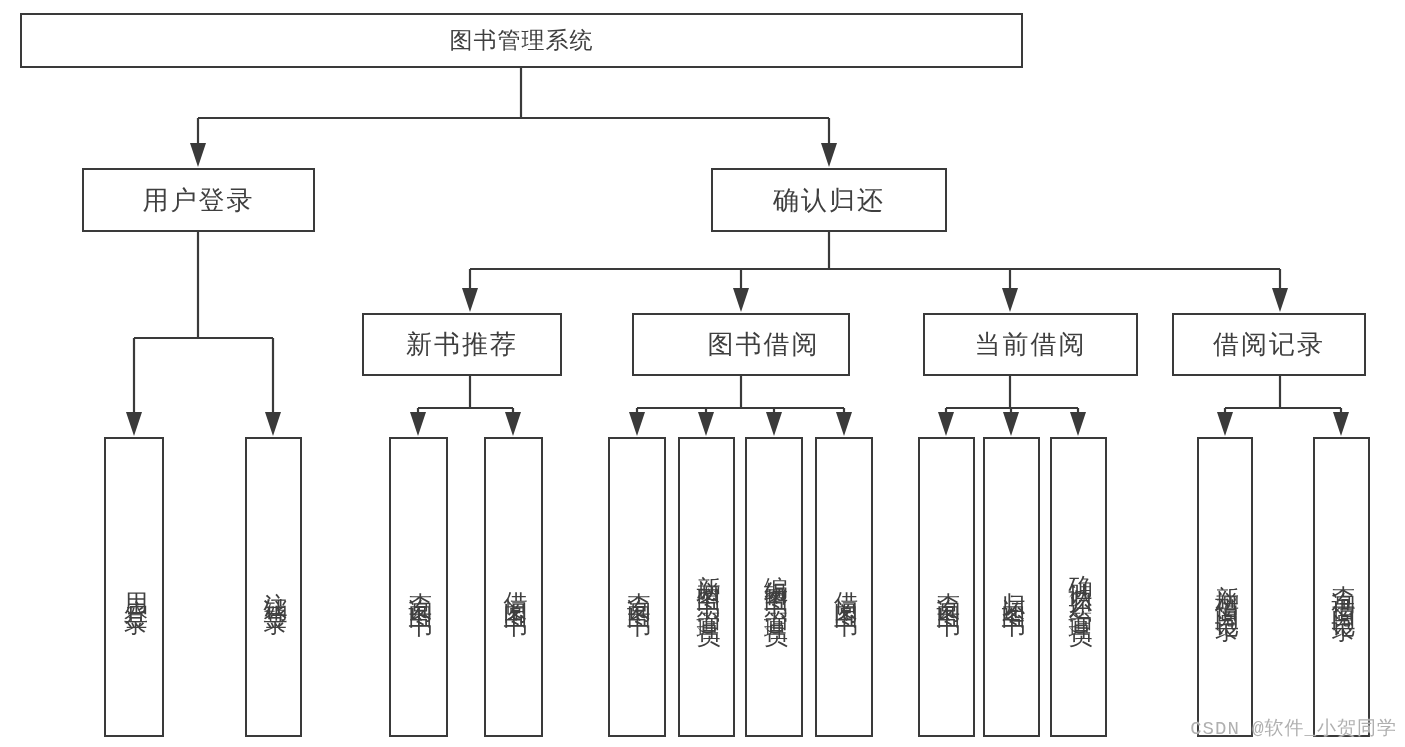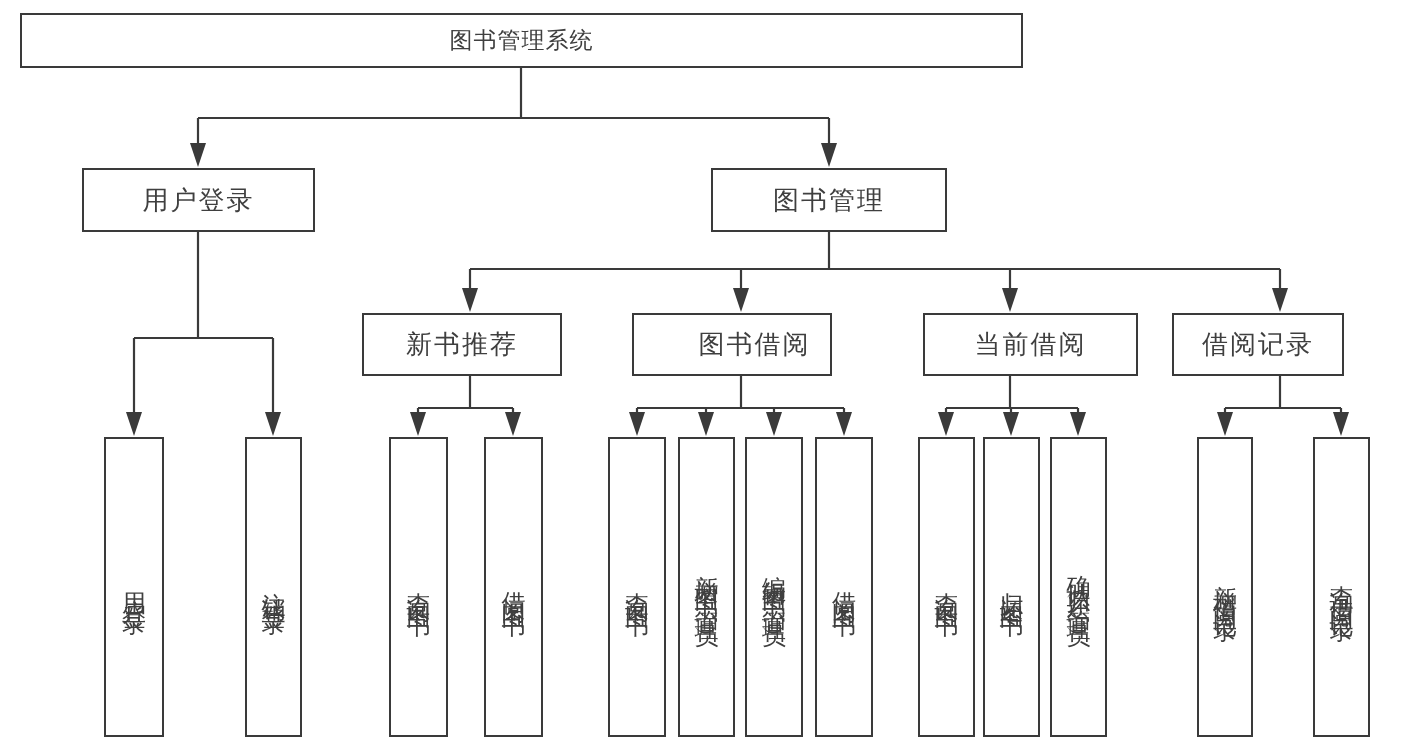--- a/index.html
+++ b/index.html
@@ -8,20 +8,21 @@
     background: #ffffff;
     font-family: "Liberation Sans", "DejaVu Sans", sans-serif;
   }
   .canvas {
     position: relative;
     width: 1405px;
     height: 747px;
     background: #ffffff;
     overflow: hidden;
     color: #3f3f3f;
+    font-family: Liberation Mono, monospace;
   }
   .wires {
     position: absolute;
     left: 0;
     top: 0;
     width: 1405px;
     height: 747px;
   }
   .box {
     position: absolute;
@@ -132,33 +133,33 @@
   </svg>
 
   <div class="box h title" style="left:20px; top:13px; width:1003px; height:55px;">
     <span>图书管理系统</span>
   </div>
 
   <div class="box h" style="left:82px; top:168px; width:233px; height:64px;">
     <span>用户登录</span>
   </div>
   <div class="box h" style="left:711px; top:168px; width:236px; height:64px;">
-    <span>图书管理</span>
+    <span>确认归还</span>
   </div>
 
   <div class="box h" style="left:362px; top:313px; width:200px; height:63px;">
     <span>新书推荐</span>
   </div>
-  <div class="box h" style="left:632px; top:313px; width:200px; height:63px;padding-left:45px;">
+  <div class="box h" style="left:632px; top:313px; width:218px; height:63px;padding-left:45px;">
     <span>图书借阅</span>
   </div>
   <div class="box h" style="left:903px; top:313px; width:215px; height:63px;margin-left:20px;">
     <span>当前借阅</span>
   </div>
-  <div class="box h" style="left:1172px; top:313px; width:172px; height:63px;justify-content:center;">
+  <div class="box h" style="left:1172px; top:313px; width:194px; height:63px;justify-content:center;">
     <span>借阅记录</span>
   </div>
 
   <div class="box v" style="left:104px; top:437px; width:60px; height:300px;">
     <span class="vtext">用户登录</span>
   </div>
   <div class="box v" style="left:245px; top:437px; width:57px; height:300px;">
     <span class="vtext">注销登录</span>
   </div>
 
@@ -192,14 +193,15 @@
     <span class="vtext">确认归还（管理员）</span>
   </div>
 
   <div class="box v" style="left:1197px; top:437px; width:56px; height:300px;">
     <span class="vtext">新增借阅记录</span>
   </div>
   <div class="box v" style="left:1313px; top:437px; width:57px; height:300px;">
     <span class="vtext">查询借阅记录</span>
   </div>
 
+  <div class="watermark">CSDN @软件_小贺同学</div>
 
 </div>
 
 </body></html>

